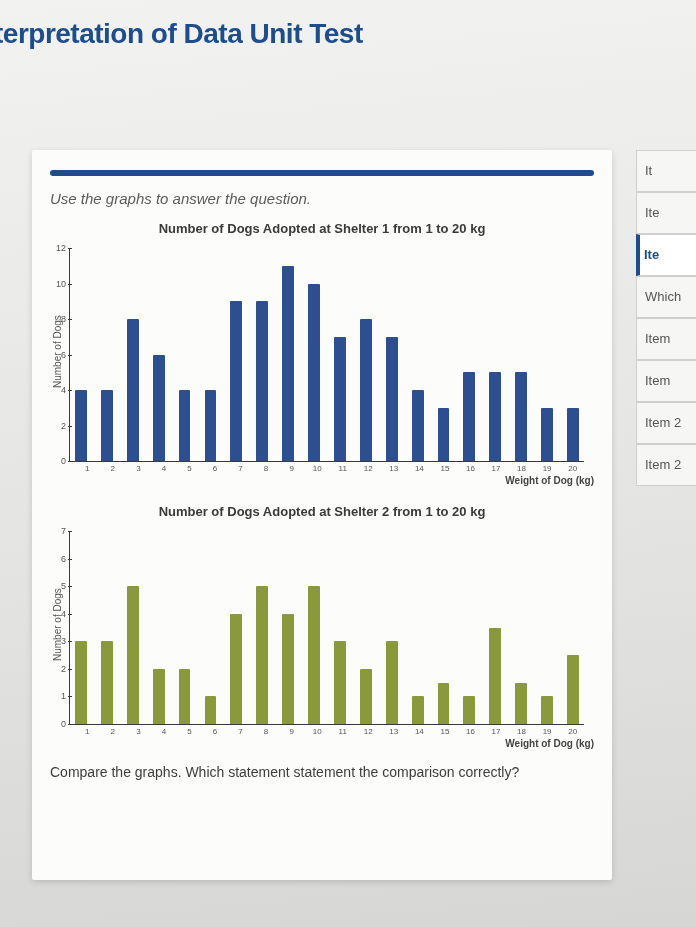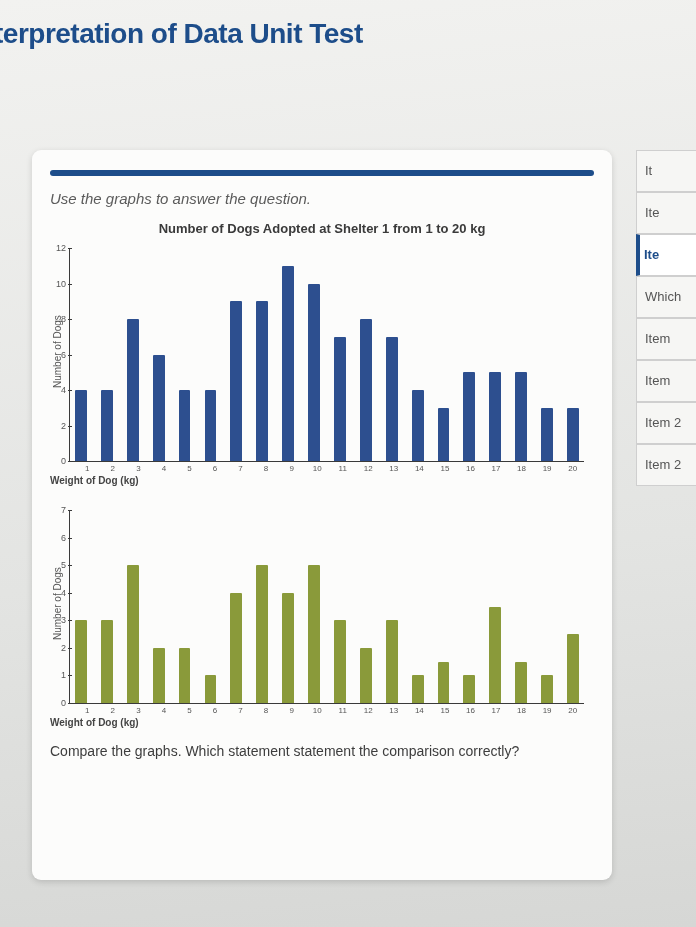--- a/index.html
+++ b/index.html
@@ -1,36 +1,36 @@
 <!DOCTYPE html>
 <html><head>
 <meta charset="utf-8">
 <style>
   * { box-sizing: border-box; margin: 0; padding: 0; }
   html, body { width: 696px; height: 927px; font-family: Arial, Helvetica, sans-serif; background:#e9eaea; color:#333; overflow:hidden; }
   .page { position:relative; width:696px; height:927px; background:linear-gradient(175deg,#f2f2f0 0%,#e3e4e2 60%,#d6d7d5 100%); }
   .title { position:absolute; left:-6px; top:18px; font-size:28px; font-weight:700; color:#1d4d8a; letter-spacing:-0.5px; }
-  .card { position:absolute; left:32px; top:150px; width:580px; height:730px; background:#fcfcfb; box-shadow:0 2px 6px rgba(0,0,0,.15); border-radius:9px; padding:0 18px 18px 18px; }
+  .card { position:absolute; left:32px; top:150px; width:580px; height:730px; background:#fcfcfb; box-shadow:0 2px 6px rgba(0,0,0,.15); border-radius:2px; padding:0 18px 18px 18px; }
   .card-rule { height:6px; background:#1d4d8a; border-radius:3px; margin:20px 0 14px 0; }
   .prompt { font-style:italic; color:#5b5b5b; font-size:15px; margin-bottom:14px; }
   .chart-block { }
   .chart-title { text-align:center; font-weight:700; font-size:13px; color:#3a3a3a; margin:4px 0 6px 0; }
   .chart-area { position:relative; height:220px; display:flex; }
   .ylab { writing-mode:vertical-rl; transform:rotate(180deg); font-size:10px; color:#555; text-align:center; padding:0 2px; }
   .plot { position:relative; flex:1; border-left:1.5px solid #3a3a3a; border-bottom:1.5px solid #3a3a3a; margin:6px 10px 0 4px; }
   .ticks-y { position:absolute; left:-22px; top:0; height:100%; width:20px; }
   .ticks-y span { position:absolute; right:2px; font-size:9px; color:#555; transform:translateY(-50%); }
   .ticks-y span::after { content:""; position:absolute; right:-6px; top:50%; width:4px; height:1px; background:#3a3a3a; }
   .bars { position:absolute; left:0; right:0; bottom:0; height:100%; display:flex; align-items:flex-end; gap:2.8%; padding:0 1%; }
   .bar { flex:1; border-radius:1px 1px 0 0; }
   .bar.blue { background:#2d4f8f; }
   .bar.olive { background:#8a9a3a; }
   .ticks-x { display:flex; gap:2.8%; padding:0 1%; margin:2px 10px 0 26px; }
   .ticks-x span { flex:1; text-align:center; font-size:8px; color:#555; }
-  .xlab { text-align:left; font-size:10px; font-weight:600; color:#444; margin-top:2px; }
+  .xlab { text-align:right; font-size:10px; font-weight:600; color:#444; margin-top:2px; }
   .question { font-size:14px; color:#3d3d3d; margin-top:14px; line-height:1.35; }
   .sidebar { position:absolute; right:0; top:150px; width:60px; }
   .side-item { height:42px; border:1px solid #cfcfcf; border-right:none; background:#f6f6f4; font-size:13px; color:#555; padding:12px 0 0 8px; overflow:hidden; white-space:nowrap; }
   .side-item.active { background:#fff; color:#1d4d8a; font-weight:600; border-left:4px solid #1d4d8a; padding-left:4px; }
 </style>
 </head>
 <body>
 
 <div class="page">
   <div class="title">terpretation of Data Unit Test</div>
@@ -96,20 +96,21 @@
           <span>16</span>
           <span>17</span>
           <span>18</span>
           <span>19</span>
           <span>20</span>
         </div>
       <div class="xlab">Weight of Dog (kg)</div>
     </div>
 
     <div class="chart-block" style="margin-top:18px">
+      <div class="chart-title">Number of Dogs Adopted at Shelter 2 from 1 to 20 kg</div>
       <div class="chart-area" style="height:200px">
         <div class="ylab">Number of Dogs</div>
         <div class="plot">
           <div class="ticks-y" id="yticks-1">
               <span style="bottom: 0%; top: auto; transform: translateY(50%);">0</span>
               <span style="bottom: 14.2857%; top: auto; transform: translateY(50%);">1</span>
               <span style="bottom: 28.5714%; top: auto; transform: translateY(50%);">2</span>
               <span style="bottom: 42.8571%; top: auto; transform: translateY(50%);">3</span>
               <span style="bottom: 57.1429%; top: auto; transform: translateY(50%);">4</span>
               <span style="bottom: 71.4286%; top: auto; transform: translateY(50%);">5</span>

